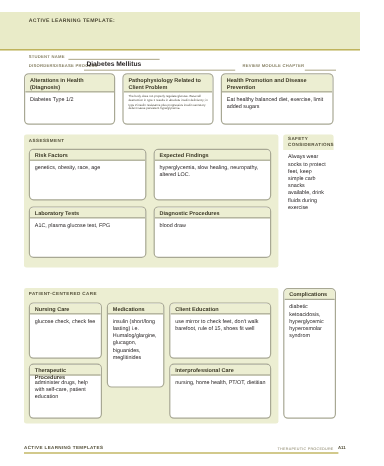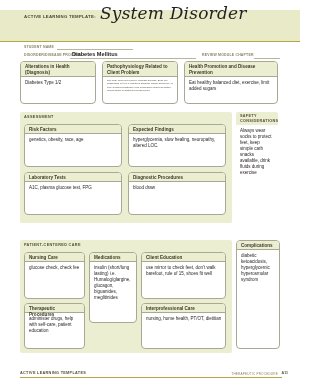--- a/index.html
+++ b/index.html
@@ -96,21 +96,20 @@
   .ftr-right{position:absolute;right:22px;top:371.5px;font-size:3.1px;letter-spacing:.2px;color:#8a8468;text-transform:uppercase;}
   .ftr-pg{position:absolute;right:12px;top:371px;font-size:3.6px;font-weight:700;color:#54503a;}
 </style>
 </head>
 <body>
 
 <div class="page">
 
   <div class="hdr-band"></div>
   <div class="hdr-kicker">ACTIVE LEARNING TEMPLATE:</div>
-  <div class="hdr-title">System Disorder</div>
 
   <div class="meta">
     <div class="meta-lbl" style="left:24px;top:1.5px;">STUDENT NAME</div>
     <div class="rule" style="left:57px;top:5.5px;width:76px;"></div>
     <div class="meta-val" style="left:59px;top:0px;"></div>
 
     <div class="meta-lbl" style="left:24px;top:9.5px;">DISORDER/DISEASE PROCESS</div>
     <div class="rule" style="left:70px;top:14.5px;width:126px;"></div>
     <div class="meta-val" style="left:72px;top:7.5px;">Diabetes Mellitus</div>
 

